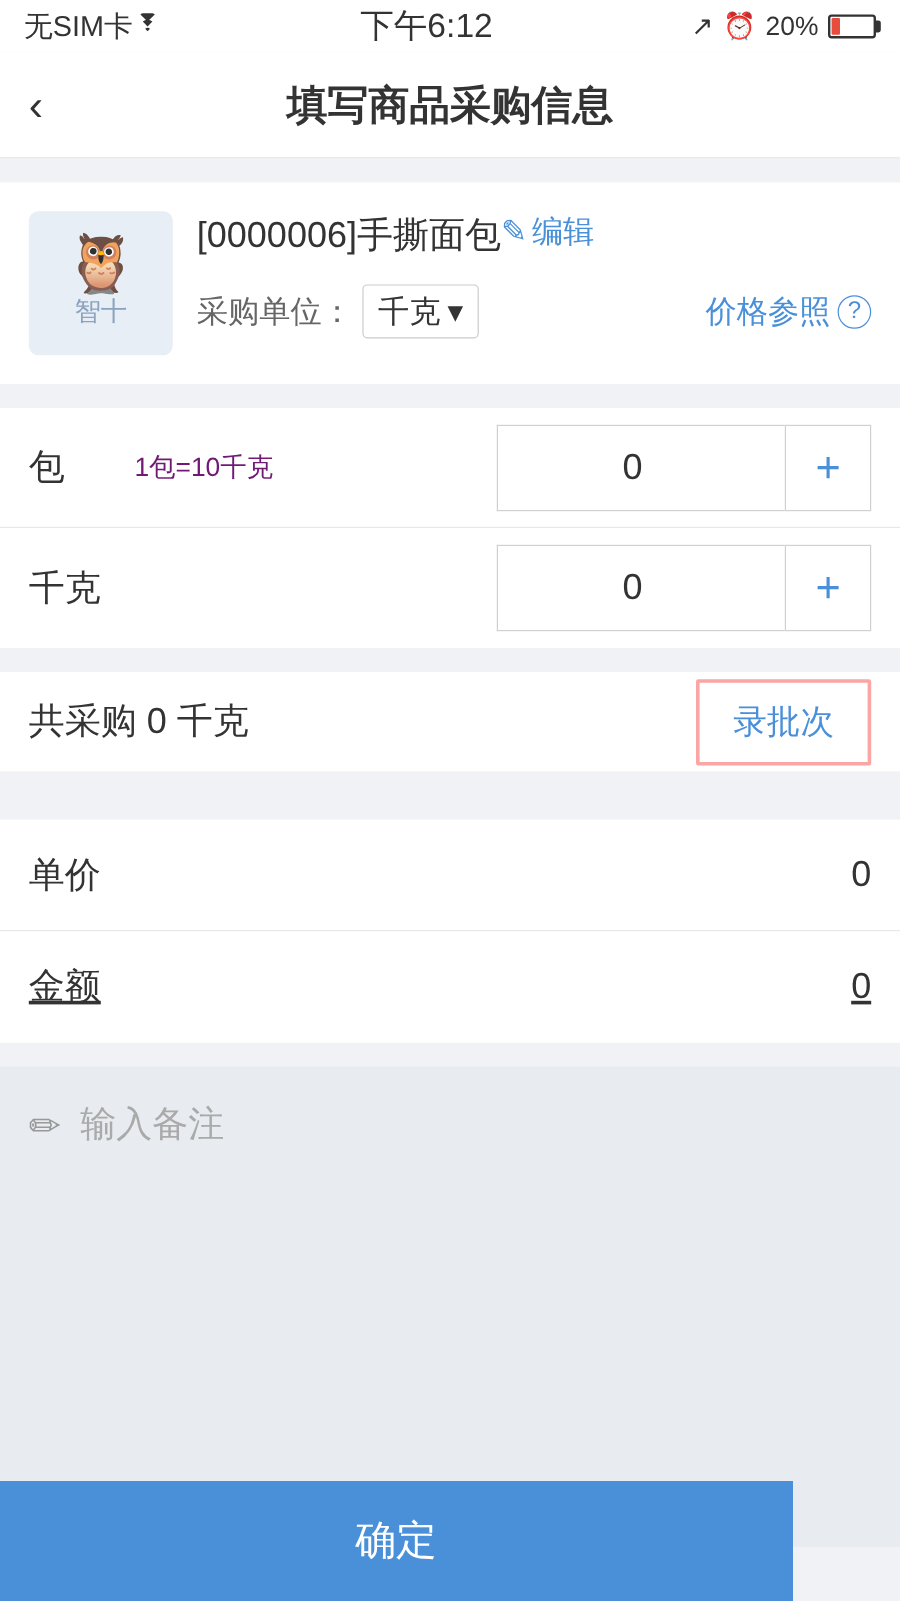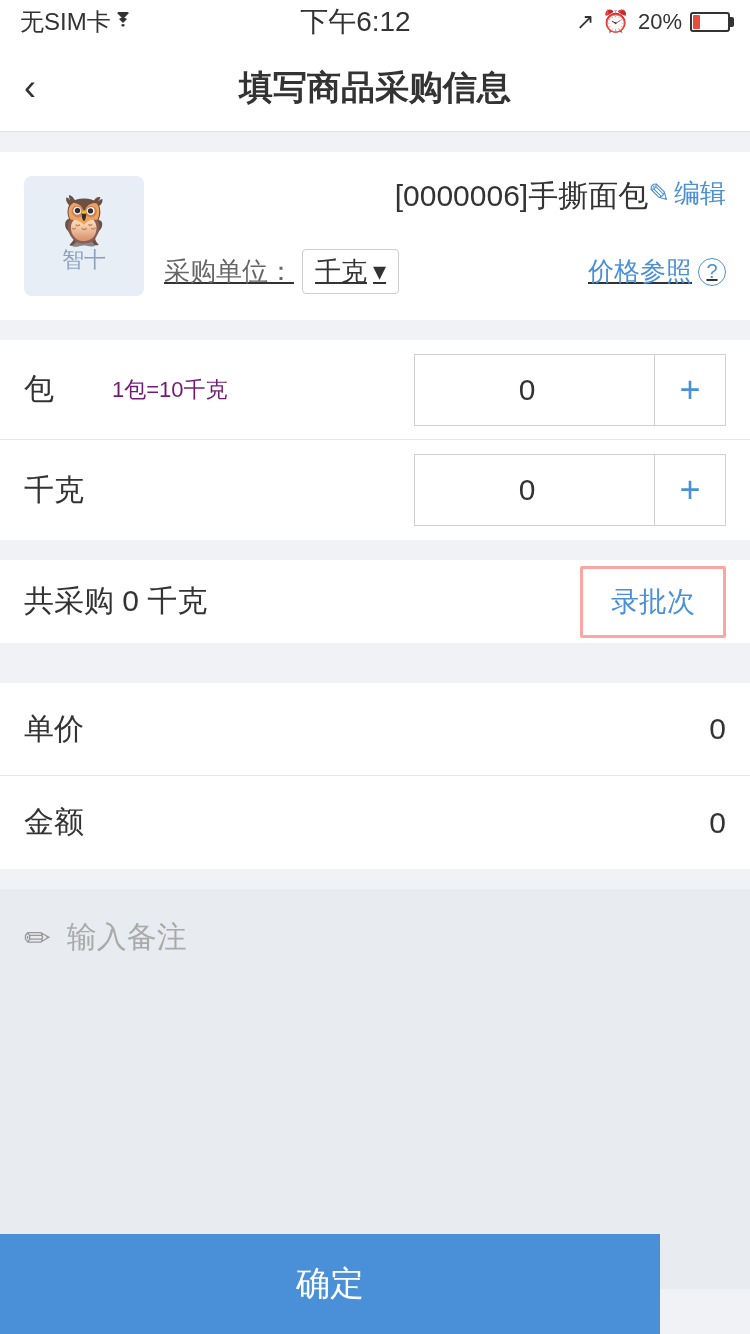--- a/index.html
+++ b/index.html
@@ -117,42 +117,41 @@
     }
     .owl-icon {
       font-size: 48px;
       line-height: 1;
     }
     .product-info {
       flex: 1;
     }
     .product-header {
       display: flex;
-      justify-content: flex-end;
+      justify-content: flex-start;
       align-items: flex-start;
-      margin-bottom: 32px;
+      margin-bottom: 20px;
     }
     .product-name {
       font-size: 30px;
       font-weight: 500;
       color: #333;
     }
     .edit-btn {
       font-size: 26px;
       color: #4a90d9;
       display: flex;
       align-items: center;
       gap: 4px;
       cursor: pointer;
     }
     .unit-row {
       display: flex;
       align-items: center;
       justify-content: space-between;
-      text-decoration: underline;
     }
     .unit-label {
       font-size: 26px;
       color: #666;
     }
     .unit-select {
       display: flex;
       align-items: center;
       gap: 6px;
       border: 1px solid #ccc;
@@ -267,20 +266,21 @@
     .price-row {
       display: flex;
       align-items: center;
       justify-content: space-between;
       padding: 0 24px;
       height: 93px;
       border-bottom: 1px solid #e8e8e8;
     }
     .price-row:last-child {
       border-bottom: none;
+      text-decoration: underline;
     }
     .price-label {
       font-size: 30px;
       color: #333;
     }
     .price-value {
       font-size: 30px;
       color: #333;
     }
 

